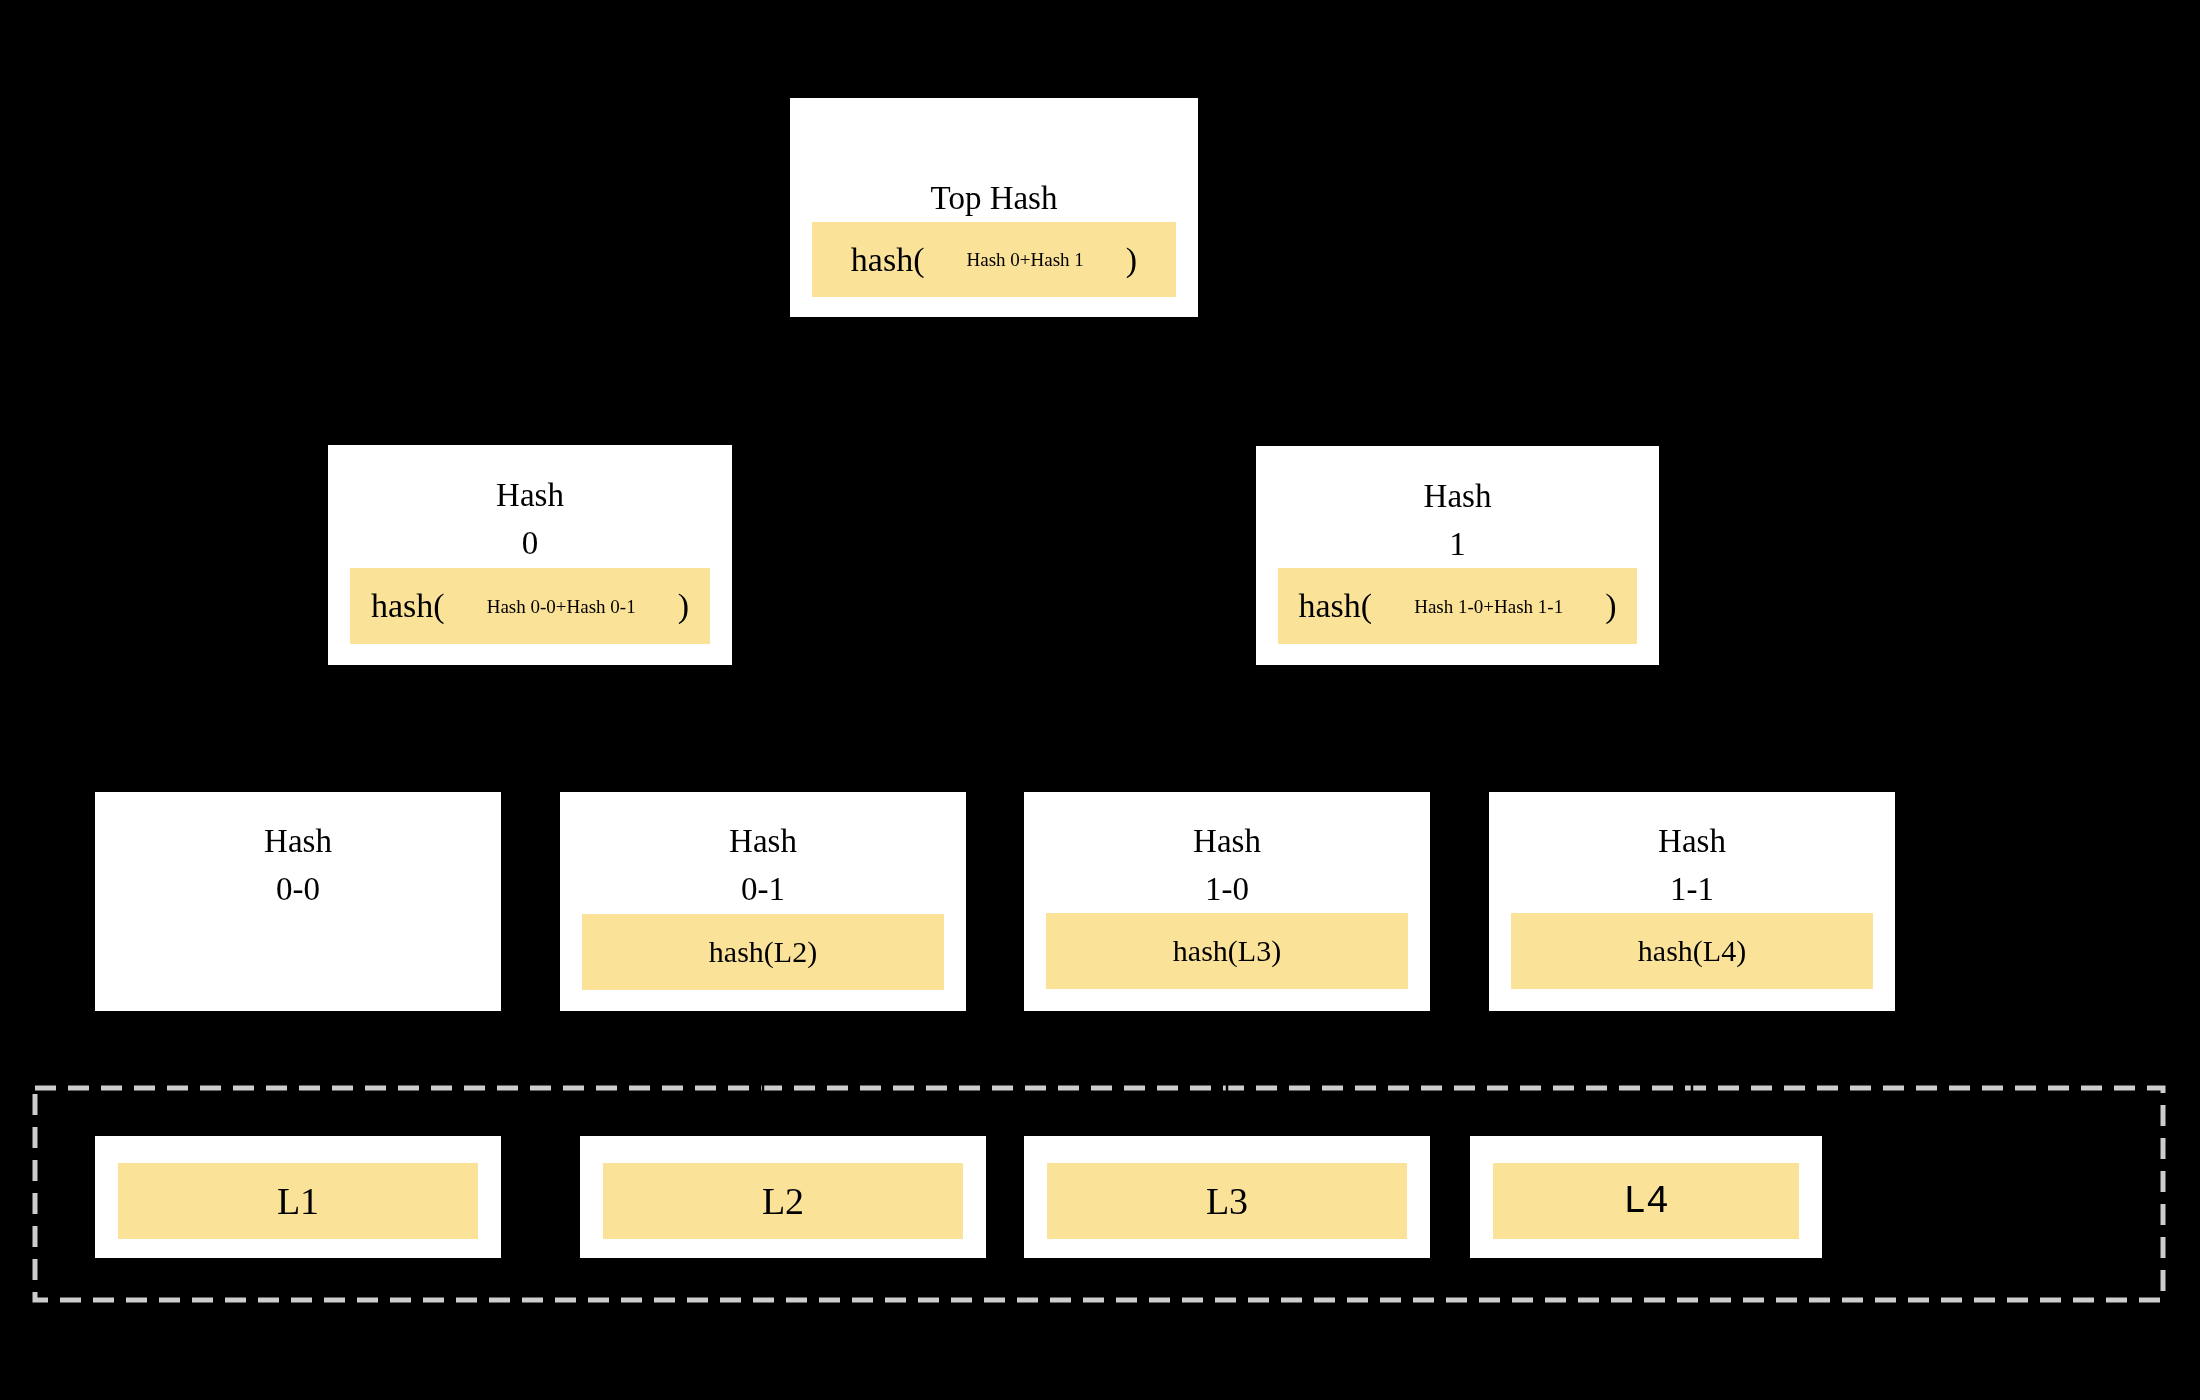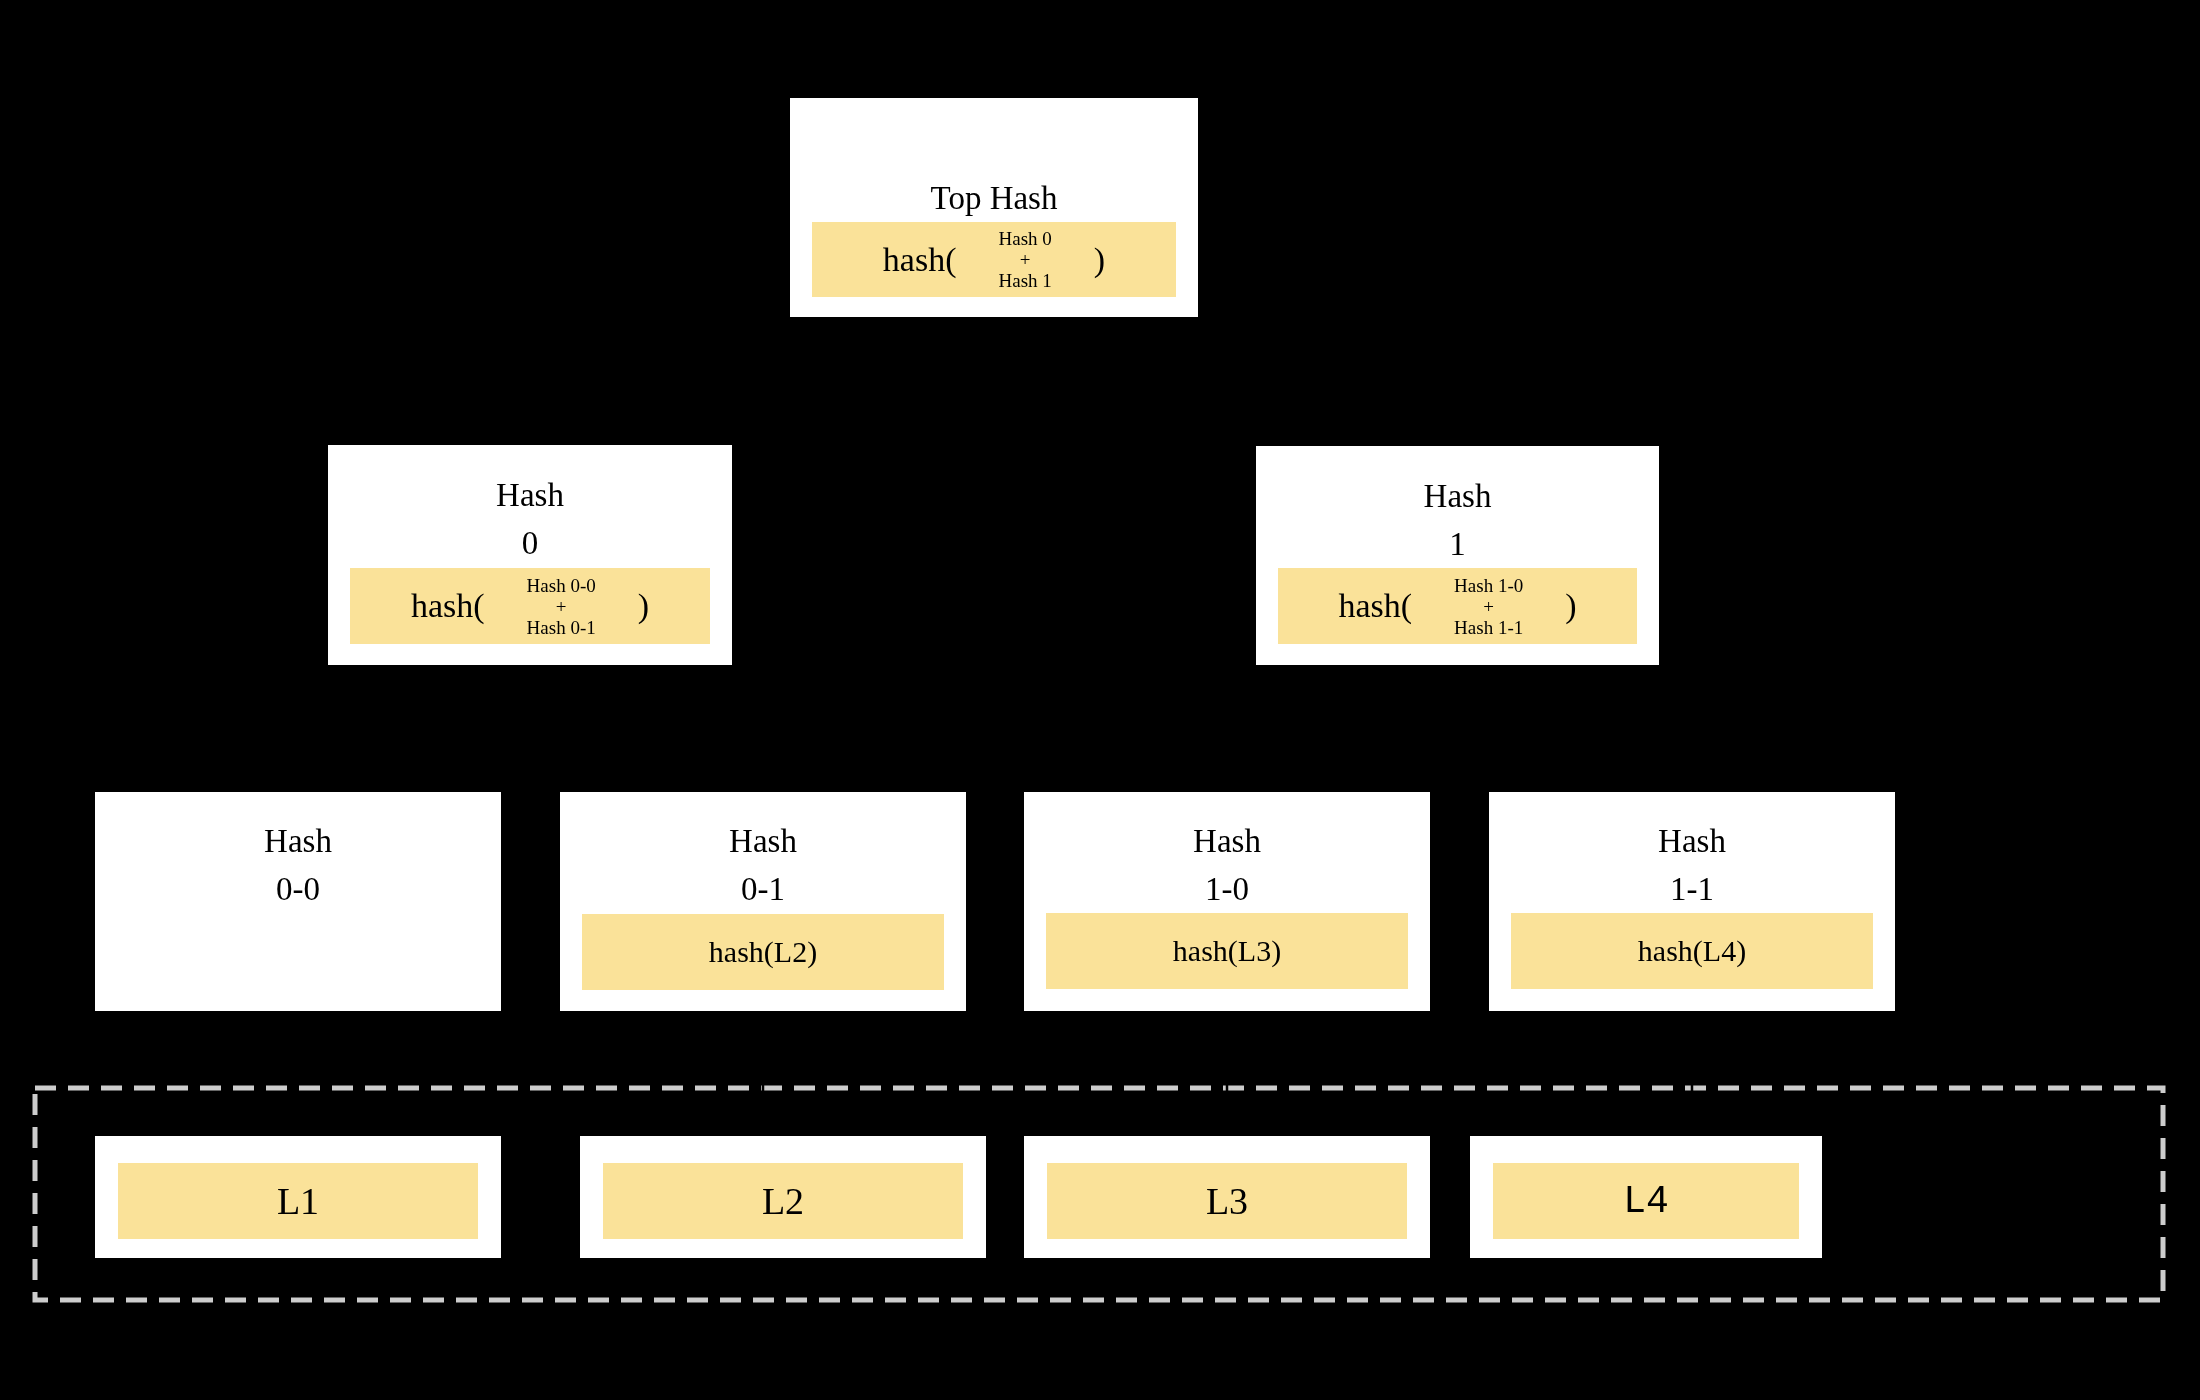--- a/index.html
+++ b/index.html
@@ -16,21 +16,21 @@
     justify-content:flex-end; align-items:center; text-align:center;
     font-size:33px; line-height:48px;
   }
   .band {
     position:absolute; left:22px; right:22px; height:76px;
     background:var(--band, #FAE299);
     display:flex; align-items:center; justify-content:center;
   }
   .band.sum { gap:42px; font-size:34px;align-items:center; }
   .band.single { font-size:30px; }
-  .stack { display:flex; flex-direction:column; align-items:center;
+  .stack { display:flex; flex-direction:row; align-items:center;
            font-size:19px; line-height:21px; }
   .leaf { position:absolute; background:var(--box,#ffffff); }
   .leaf .band { left:23px; right:23px; top:27px; font-size:38px; }
   svg.overlay { position:absolute; left:0; top:0; pointer-events:none; }
   .dash-rect { fill:none; stroke:var(--dash,#CDCDCD); stroke-width:5;
                stroke-dasharray:21 12; }
   .arrow { stroke:var(--arrow,#000000); stroke-width:2.5; fill:none; }
   .arrowhead { fill:var(--arrow,#000000); }
 </style>
 </head>

